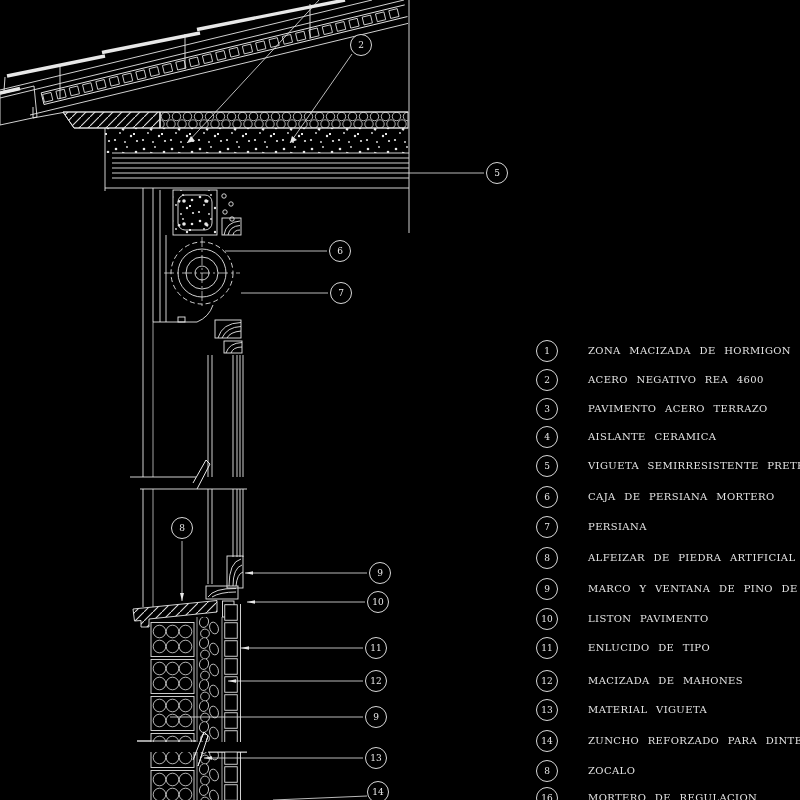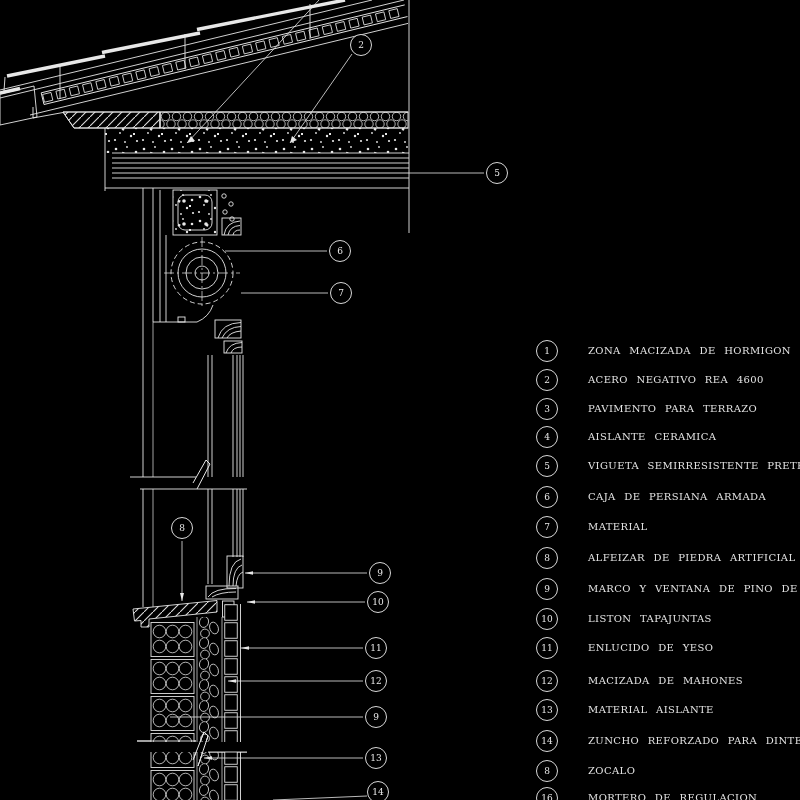--- a/index.html
+++ b/index.html
@@ -287,41 +287,41 @@
 <div class="co" style="left:365px;top:706px">9</div>
 <div class="co" style="left:365px;top:747px">13</div>
 <div class="co" style="left:367px;top:781px">14</div>
 
 <div>
   <div class="lg-num" style="left:536px;top:340px">1</div>
   <div class="lg-label" style="top:344px">ZONA MACIZADA DE HORMIGON H-175</div>
   <div class="lg-num" style="left:536px;top:369px">2</div>
   <div class="lg-label" style="top:373px">ACERO NEGATIVO REA 4600</div>
   <div class="lg-num" style="left:536px;top:398px">3</div>
-  <div class="lg-label" style="top:402px">PAVIMENTO PARA TERRAZO</div>
+  <div class="lg-label" style="top:402px">PAVIMENTO ACERO TERRAZO</div>
   <div class="lg-num" style="left:536px;top:426px">4</div>
   <div class="lg-label" style="top:430px">AISLANTE CERAMICA</div>
   <div class="lg-num" style="left:536px;top:455px">5</div>
   <div class="lg-label" style="top:459px">VIGUETA SEMIRRESISTENTE PRETENSADA</div>
   <div class="lg-num" style="left:536px;top:486px">6</div>
-  <div class="lg-label" style="top:490px">CAJA DE PERSIANA ARMADA</div>
+  <div class="lg-label" style="top:490px">CAJA DE PERSIANA MORTERO</div>
   <div class="lg-num" style="left:536px;top:516px">7</div>
-  <div class="lg-label" style="top:520px">MATERIAL</div>
+  <div class="lg-label" style="top:520px">PERSIANA</div>
   <div class="lg-num" style="left:536px;top:547px">8</div>
   <div class="lg-label" style="top:551px">ALFEIZAR DE PIEDRA ARTIFICIAL</div>
   <div class="lg-num" style="left:536px;top:578px">9</div>
   <div class="lg-label" style="top:582px">MARCO Y VENTANA DE PINO DE FLANDES</div>
   <div class="lg-num" style="left:536px;top:608px">10</div>
-  <div class="lg-label" style="top:612px">LISTON TAPAJUNTAS</div>
+  <div class="lg-label" style="top:612px">LISTON PAVIMENTO</div>
   <div class="lg-num" style="left:536px;top:637px">11</div>
-  <div class="lg-label" style="top:641px">ENLUCIDO DE YESO</div>
+  <div class="lg-label" style="top:641px">ENLUCIDO DE TIPO</div>
   <div class="lg-num" style="left:536px;top:670px">12</div>
   <div class="lg-label" style="top:674px">MACIZADA DE MAHONES</div>
   <div class="lg-num" style="left:536px;top:699px">13</div>
-  <div class="lg-label" style="top:703px">MATERIAL AISLANTE</div>
+  <div class="lg-label" style="top:703px">MATERIAL VIGUETA</div>
   <div class="lg-num" style="left:536px;top:730px">14</div>
   <div class="lg-label" style="top:734px">ZUNCHO REFORZADO PARA DINTEL</div>
   <div class="lg-num" style="left:536px;top:760px">8</div>
   <div class="lg-label" style="top:764px">ZOCALO</div>
   <div class="lg-num" style="left:536px;top:787px">16</div>
   <div class="lg-label" style="top:791px">MORTERO DE REGULACION</div>
 </div>
 
 </div>
 

